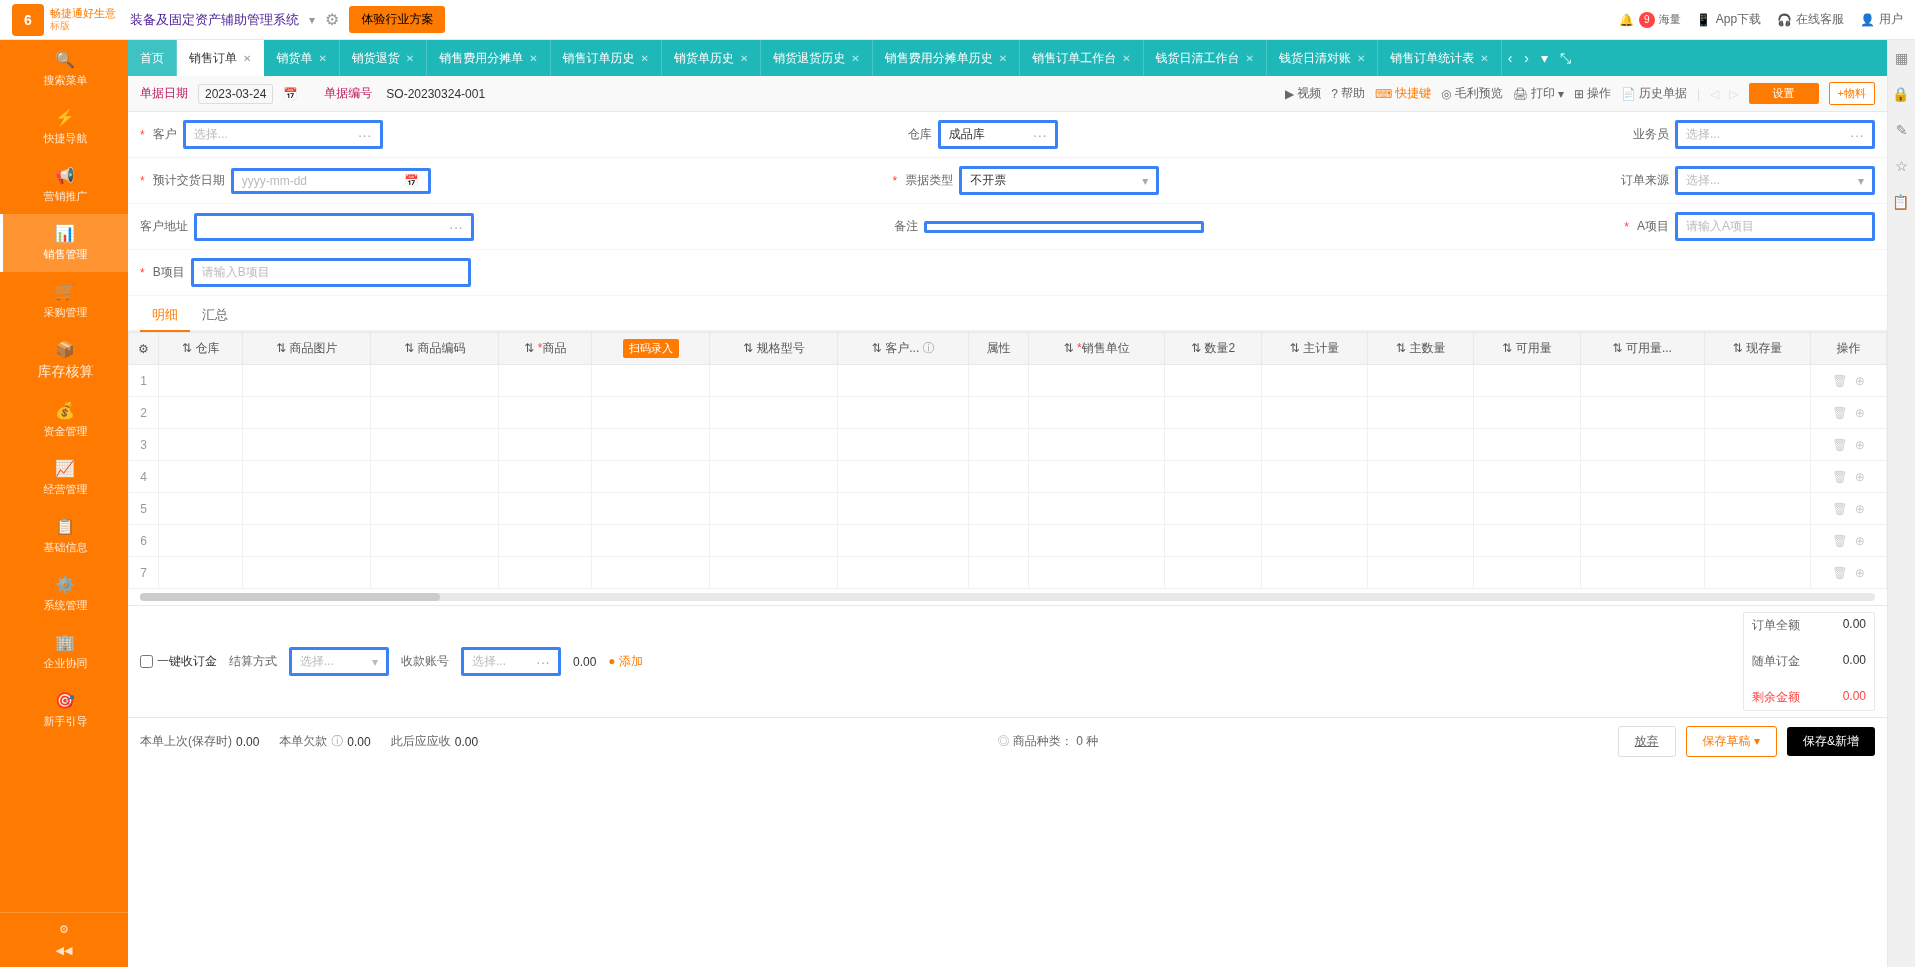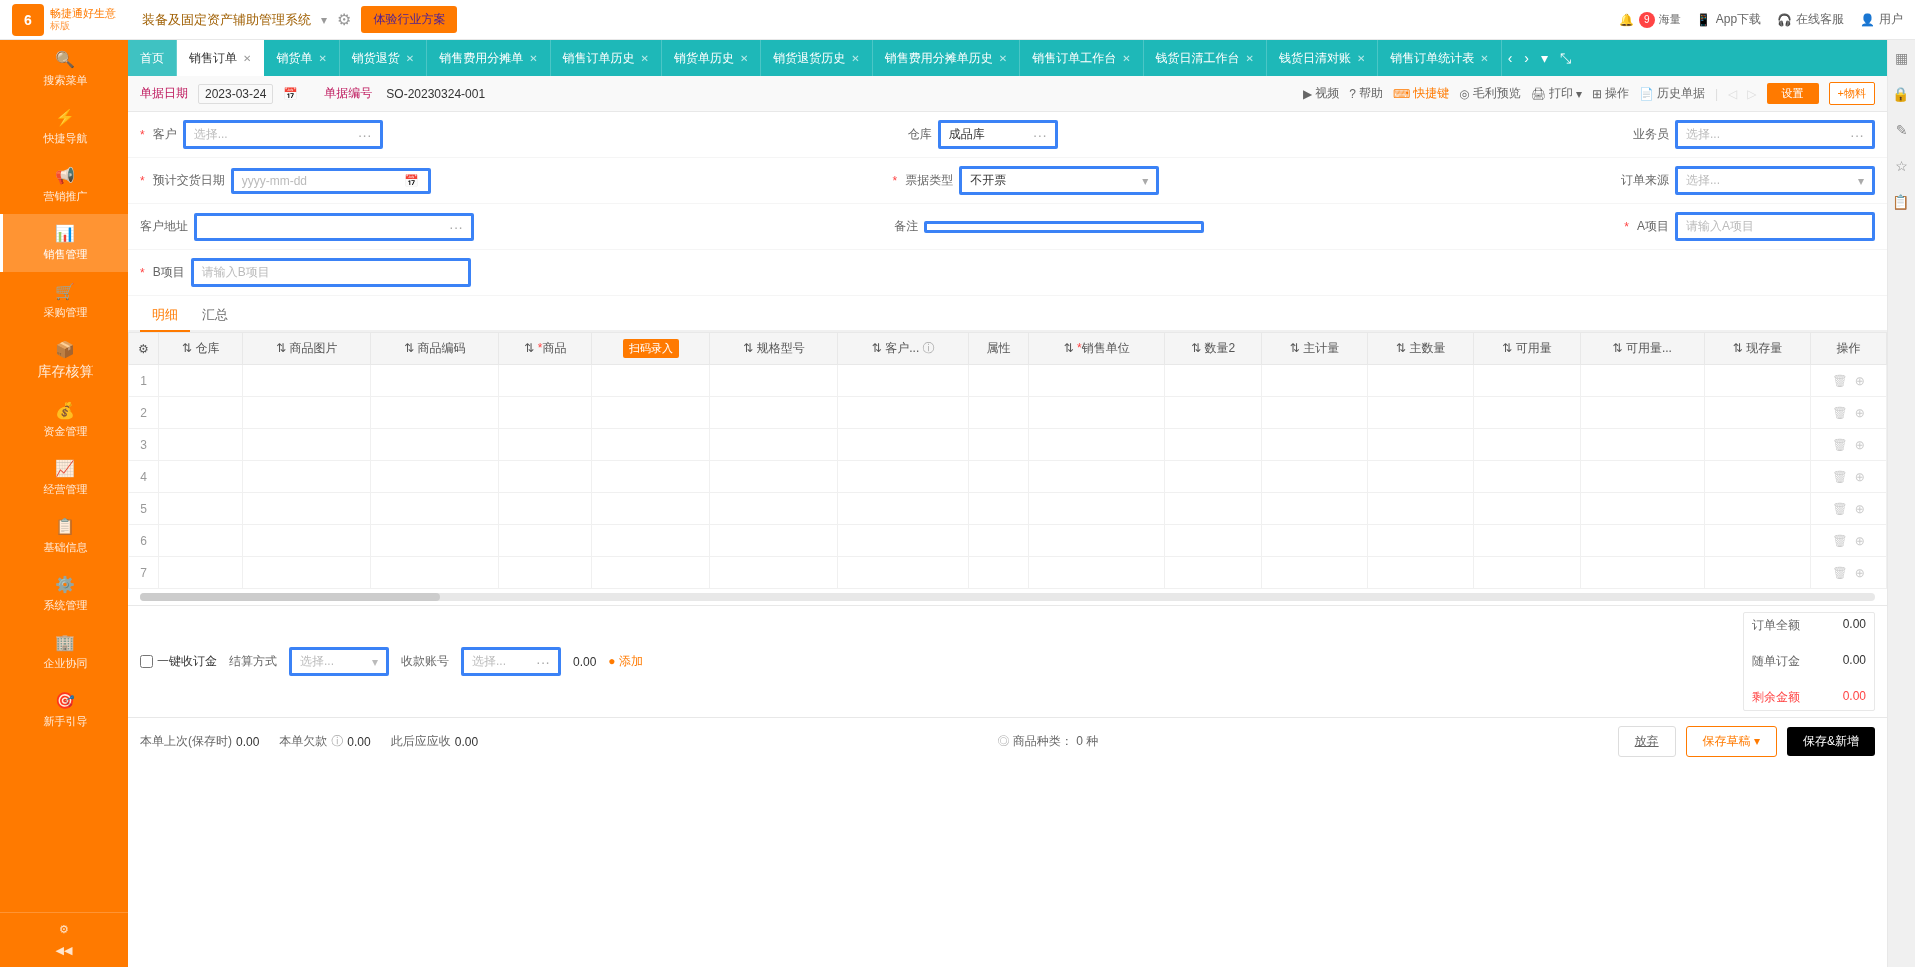--- a/index.html
+++ b/index.html
@@ -11,21 +11,21 @@
     .main-area { display: flex; flex: 1; overflow: hidden; }
     .sidebar { width: 128px; background: #ff7a00; display: flex; flex-direction: column; flex-shrink: 0; }
     .content-area { flex: 1; display: flex; flex-direction: column; overflow: hidden; }
     .tab-bar { height: 36px; background: #1eb8b8; display: flex; align-items: center; flex-shrink: 0; overflow: hidden; }
     .form-area { flex: 1; background: #fff; overflow-y: auto; padding: 0; position: relative; }
 
     
     .logo { display: flex; align-items: center; gap: 6px; }
     .logo-icon { width: 32px; height: 32px; background: #ff7a00; border-radius: 4px; display: flex; align-items: center; justify-content: center; color: white; font-weight: bold; font-size: 14px; }
     .logo-text { font-size: 11px; color: #ff7a00; line-height: 1.2; }
-    .top-btn-scheme { background: #ff7a00; color: #4c1d95; border: none; padding: 5px 12px; border-radius: 3px; cursor: pointer; font-size: 12px; }
+    .top-btn-scheme { background: #ff7a00; color: #000000; border: none; padding: 5px 12px; border-radius: 3px; cursor: pointer; font-size: 12px; }
     .top-right { margin-left: auto; display: flex; align-items: center; gap: 16px; font-size: 12px; color: #666; }
     .top-right-item { display: flex; align-items: center; gap: 4px; cursor: pointer; }
     .badge { background: #ff4444; color: white; border-radius: 50%; width: 16px; height: 16px; font-size: 10px; display: flex; align-items: center; justify-content: center; }
     .sidebar-menu { flex: 1; overflow-y: auto; }
     .sidebar-item { display: flex; flex-direction: column; align-items: center; padding: 10px 6px; cursor: pointer; color: rgba(255,255,255,0.85); gap: 4px; font-size: 11px; border-left: 3px solid transparent; }
     .sidebar-item.active { background: rgba(255,255,255,0.2); border-left: 3px solid white; color: white; }
     .sidebar-icon { font-size: 16px; }
     .sidebar-bottom { padding: 10px; display: flex; flex-direction: column; align-items: center; gap: 8px; border-top: 1px solid rgba(255,255,255,0.2); }
     .sidebar-bottom-item { color: rgba(255,255,255,0.8); font-size: 11px; cursor: pointer; display: flex; flex-direction: column; align-items: center; gap: 2px; }
 
@@ -99,21 +99,21 @@
   <div class="top-bar">
     <div class="logo">
       <div class="logo-icon">
         <span>6</span>
       </div>
       <div class="logo-text">
         <div>畅捷通好生意</div>
         <div style="font-size:10px;color:#ff9a44;">标版</div>
       </div>
     </div>
-    <span style="font-size:13px;color:#a16207;margin-left:16px;">装备及固定资产辅助管理系统</span>
+    <span style="font-size:13px;color:#4c1d95;margin-left:4px;">装备及固定资产辅助管理系统</span>
     <span style="color:#999;cursor:pointer;">▾</span>
     <span style="color:#999;cursor:pointer;font-size:16px;">⚙</span>
     <button class="top-btn-scheme">体验行业方案</button>
     <div class="top-right">
       <div class="top-right-item">
         <span>🔔</span>
         <div class="badge">9</div>
         <span style="font-size:11px;">海量</span>
       </div>
       <div class="top-right-item">
@@ -289,21 +289,21 @@
               <span>⊞</span>
               <span>操作</span>
             </span>
             <span class="toolbar-item">
               <span>📄</span>
               <span>历史单据</span>
             </span>
             <span style="color:#ddd;">|</span>
             <span style="color:#ddd;">◁</span>
             <span style="color:#ddd;">▷</span>
-            <button style="background:#ff7a00;color:white;border:none;padding:3px 15px;border-radius:2px;cursor:pointer;font-size:11px;">设置</button>
+            <button style="background:#ff7a00;color:white;border:none;padding:3px 24px;border-radius:2px;cursor:pointer;font-size:11px;">设置</button>
             <button style="background:white;color:#ff7a00;border:1px solid #ff7a00;padding:3px 8px;border-radius:2px;cursor:pointer;font-size:11px;">+物料</button>
           </div>
         </div>
 
         <div class="form-section">
           <div class="form-field">
             <span class="required">*</span>
             <span class="field-label">客户</span>
             <div class="field-input placeholder" style="min-width:200px;">
               <span>选择...</span>

